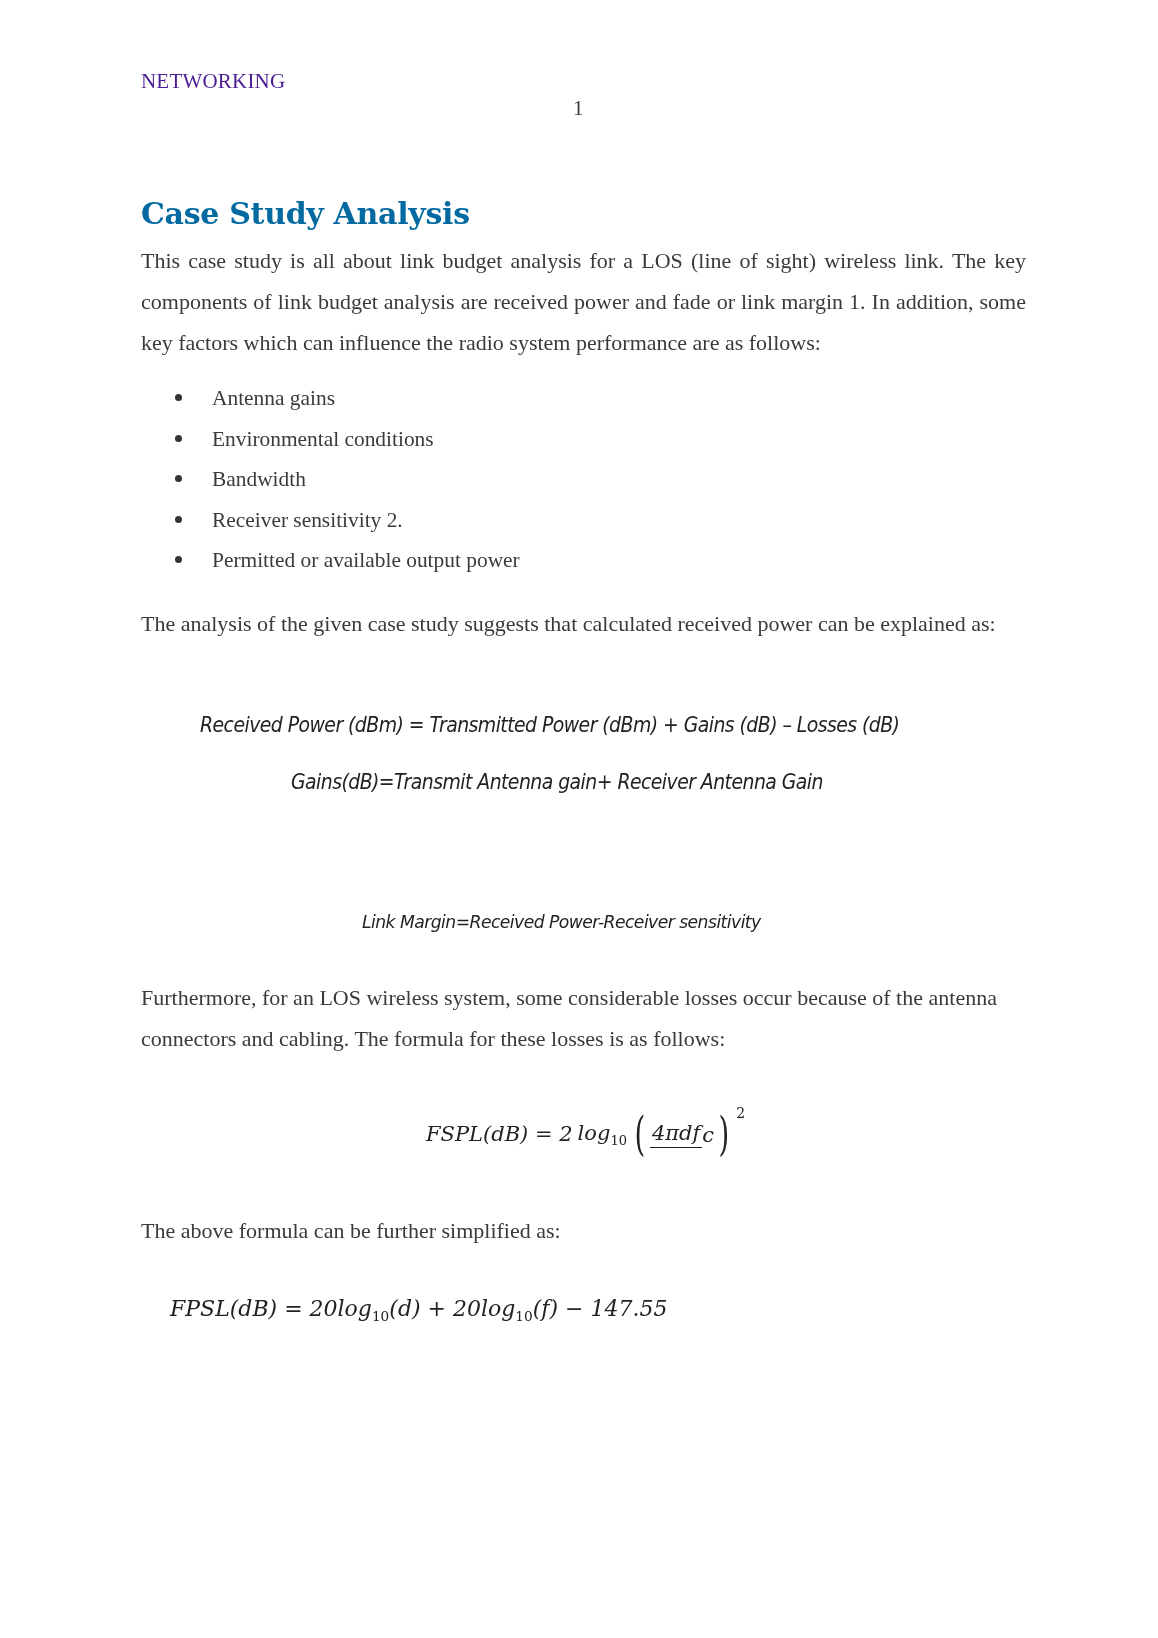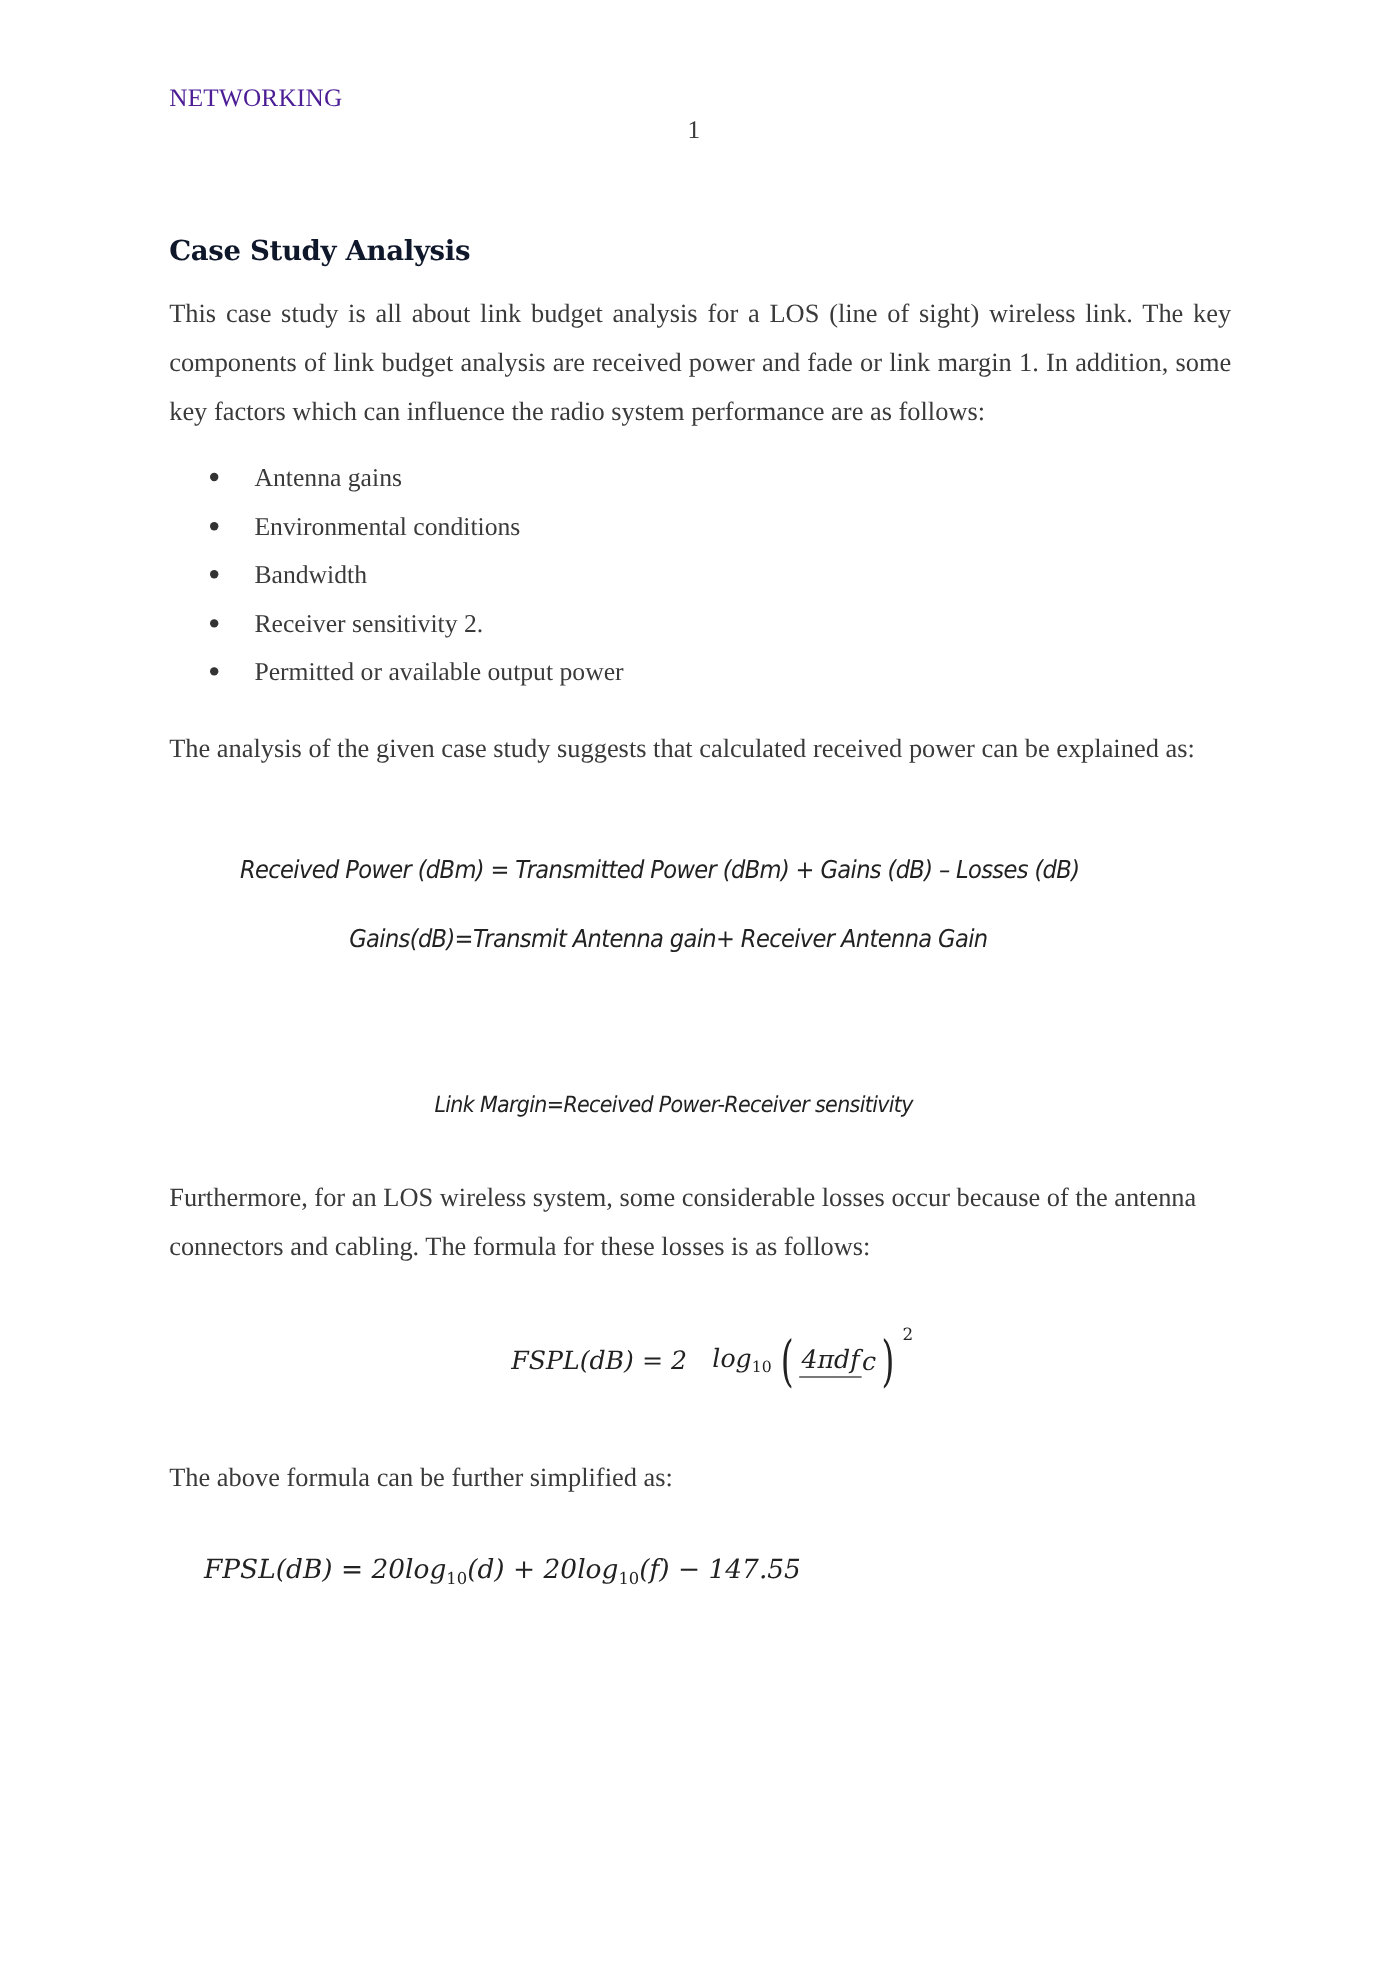--- a/index.html
+++ b/index.html
@@ -36,22 +36,22 @@
       font-size: 21px;
       color: #3a3a3a;
     }
     .heading {
       position: absolute;
       left: 141px;
       top: 196px;
       margin: 0;
       font-family: "DejaVu Serif", serif;
       font-weight: bold;
-      font-size: 23px;
-      color: #0f172a;
+      font-size: 30px;
+      color: #0369a1;
       letter-spacing: -0.3px;
     }
     .para {
       position: absolute;
       left: 141px;
       width: 885px;
       margin: 0;
       font-size: 22px;
       line-height: 41px;
       color: #3a3a3a;
@@ -200,21 +200,21 @@
   <div class="formula-img f1">Received Power (dBm) = Transmitted Power (dBm) + Gains (dB) – Losses (dB)</div>
   <div class="formula-img f2">Gains(dB)=Transmit Antenna gain+ Receiver Antenna Gain</div>
 
 
   <div class="formula-img f3">Link Margin=Received Power-Receiver sensitivity</div>
 
   <p class="para p4 last-left" style="text-align:left">Furthermore, for an LOS wireless system, some considerable losses occur because of the antenna connectors and cabling. The formula for these losses is as follows:</p>
 
   <div class="math m1">
     <i>FSPL(dB) = 2</i>
-    <span style="margin-left:21px">
+    <span style="margin-left:5px">
       <i>log</i><sub>10</sub>
     </span>
     <span class="frac-wrap">
       <span class="paren">(</span>
       <span class="frac">
         <span class="num">4πdf</span>
         <span class="den">c</span>
       </span>
       <span class="paren">)</span>
       <span class="exp">2</span>

